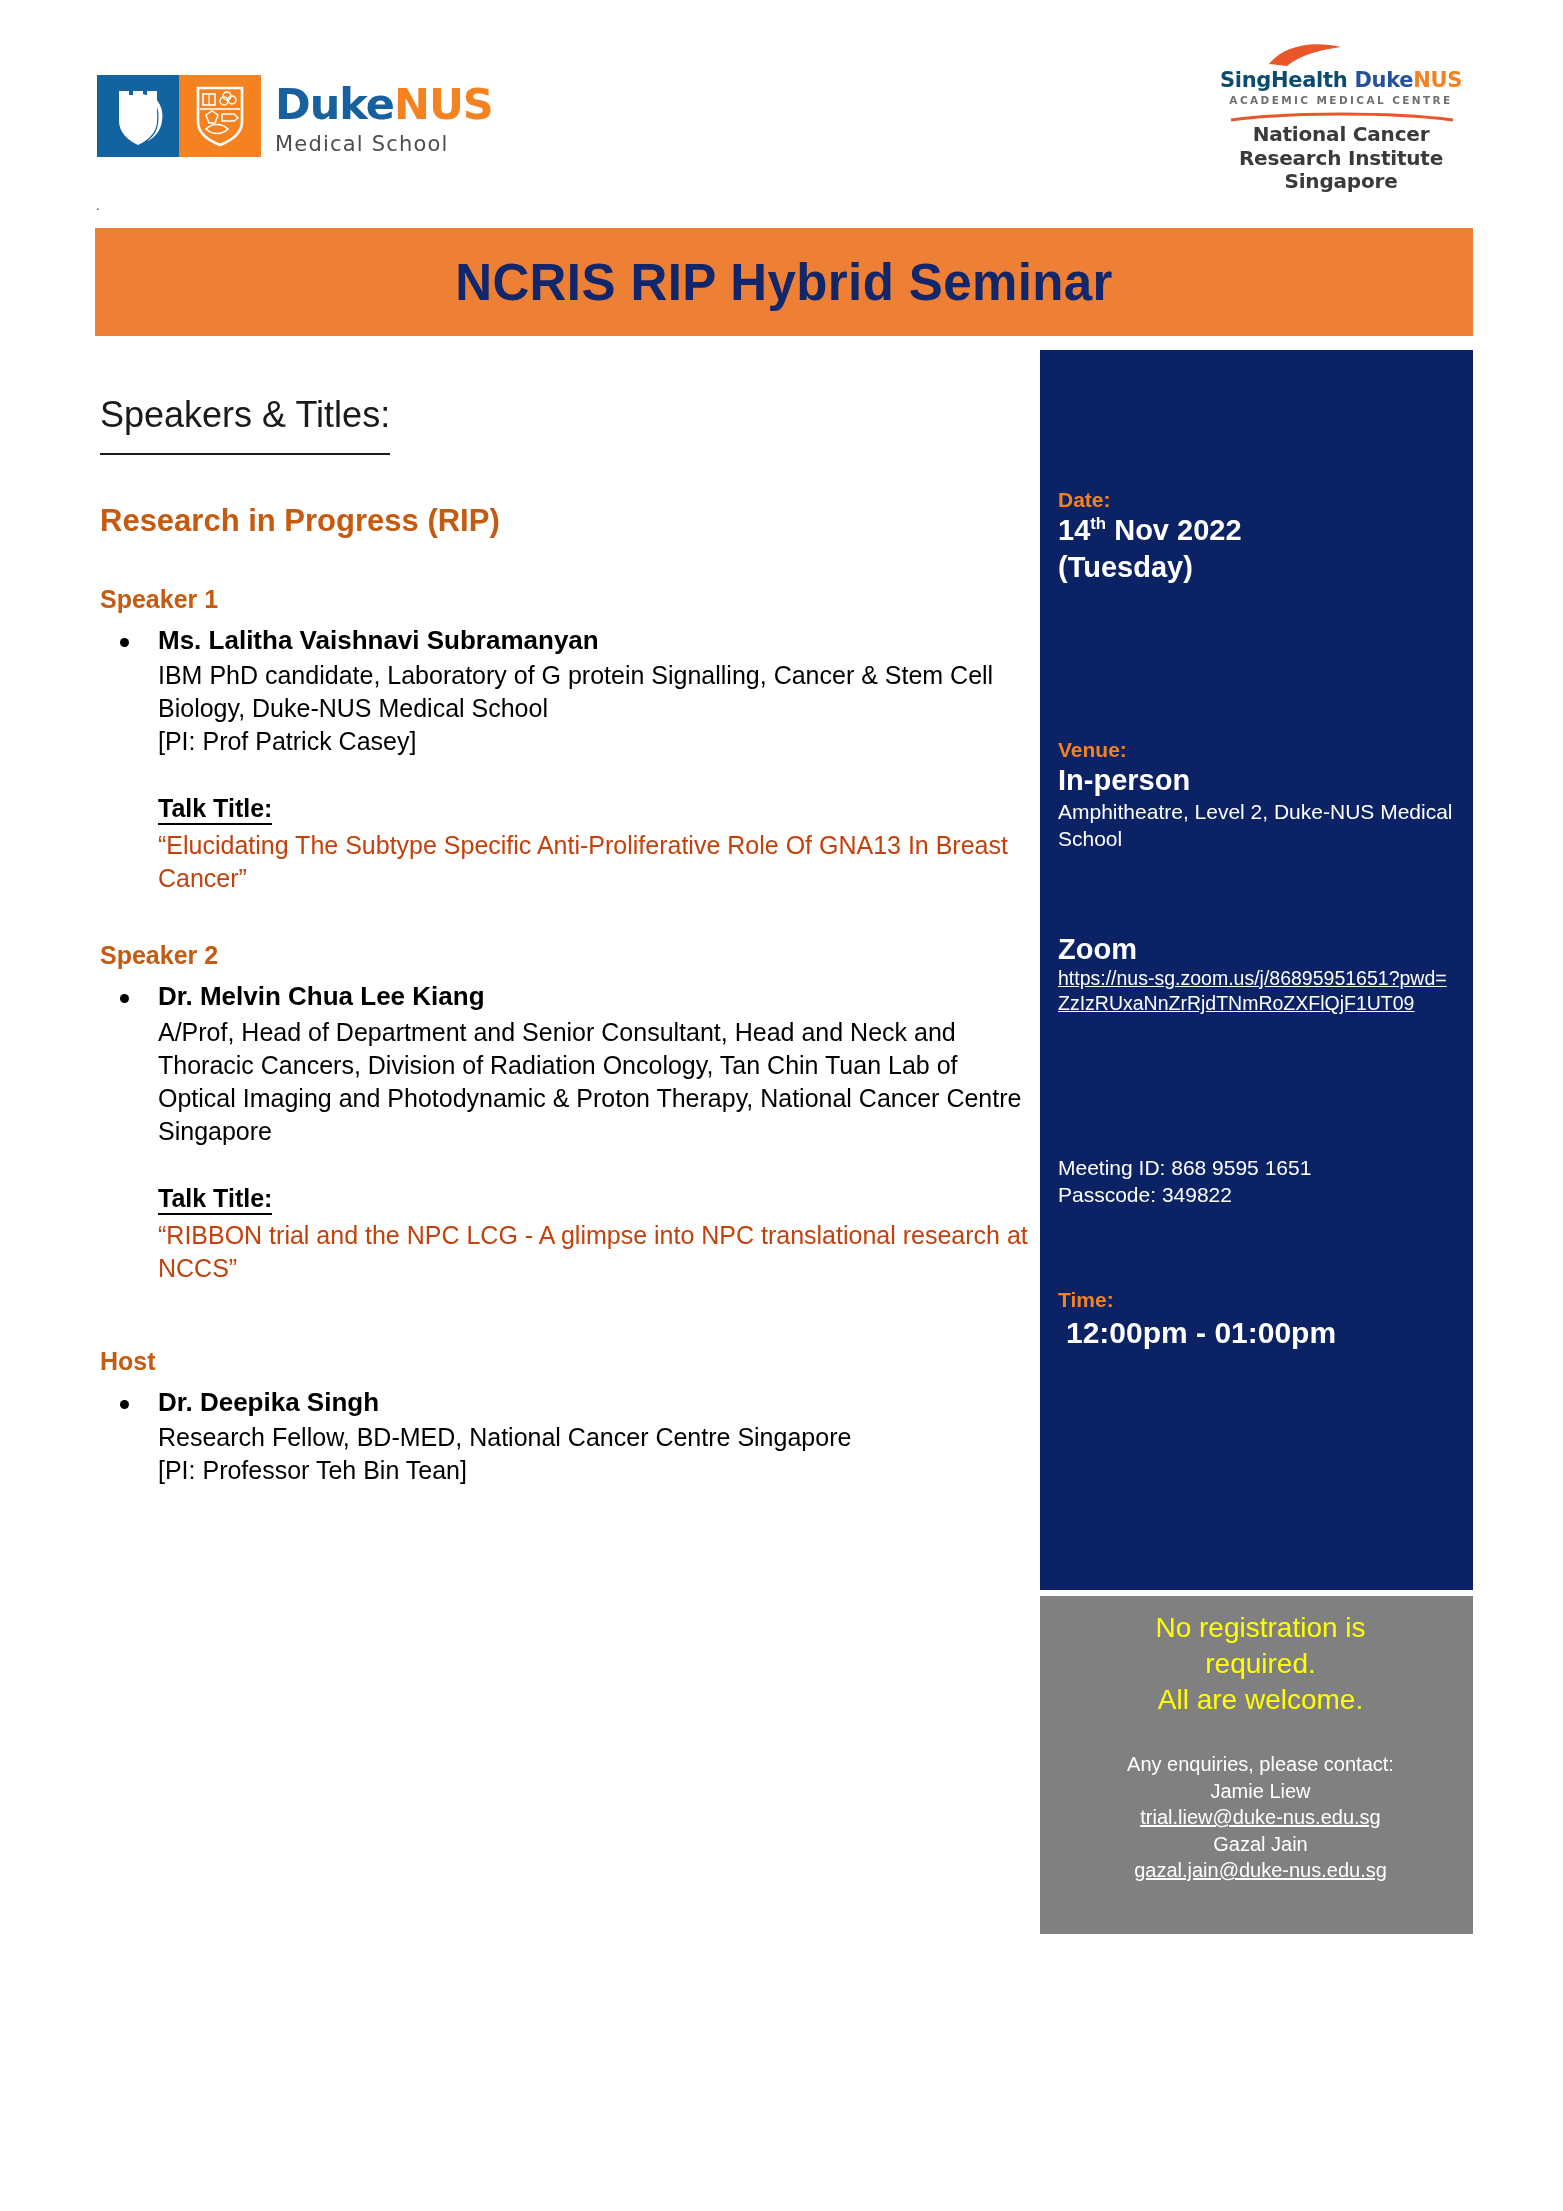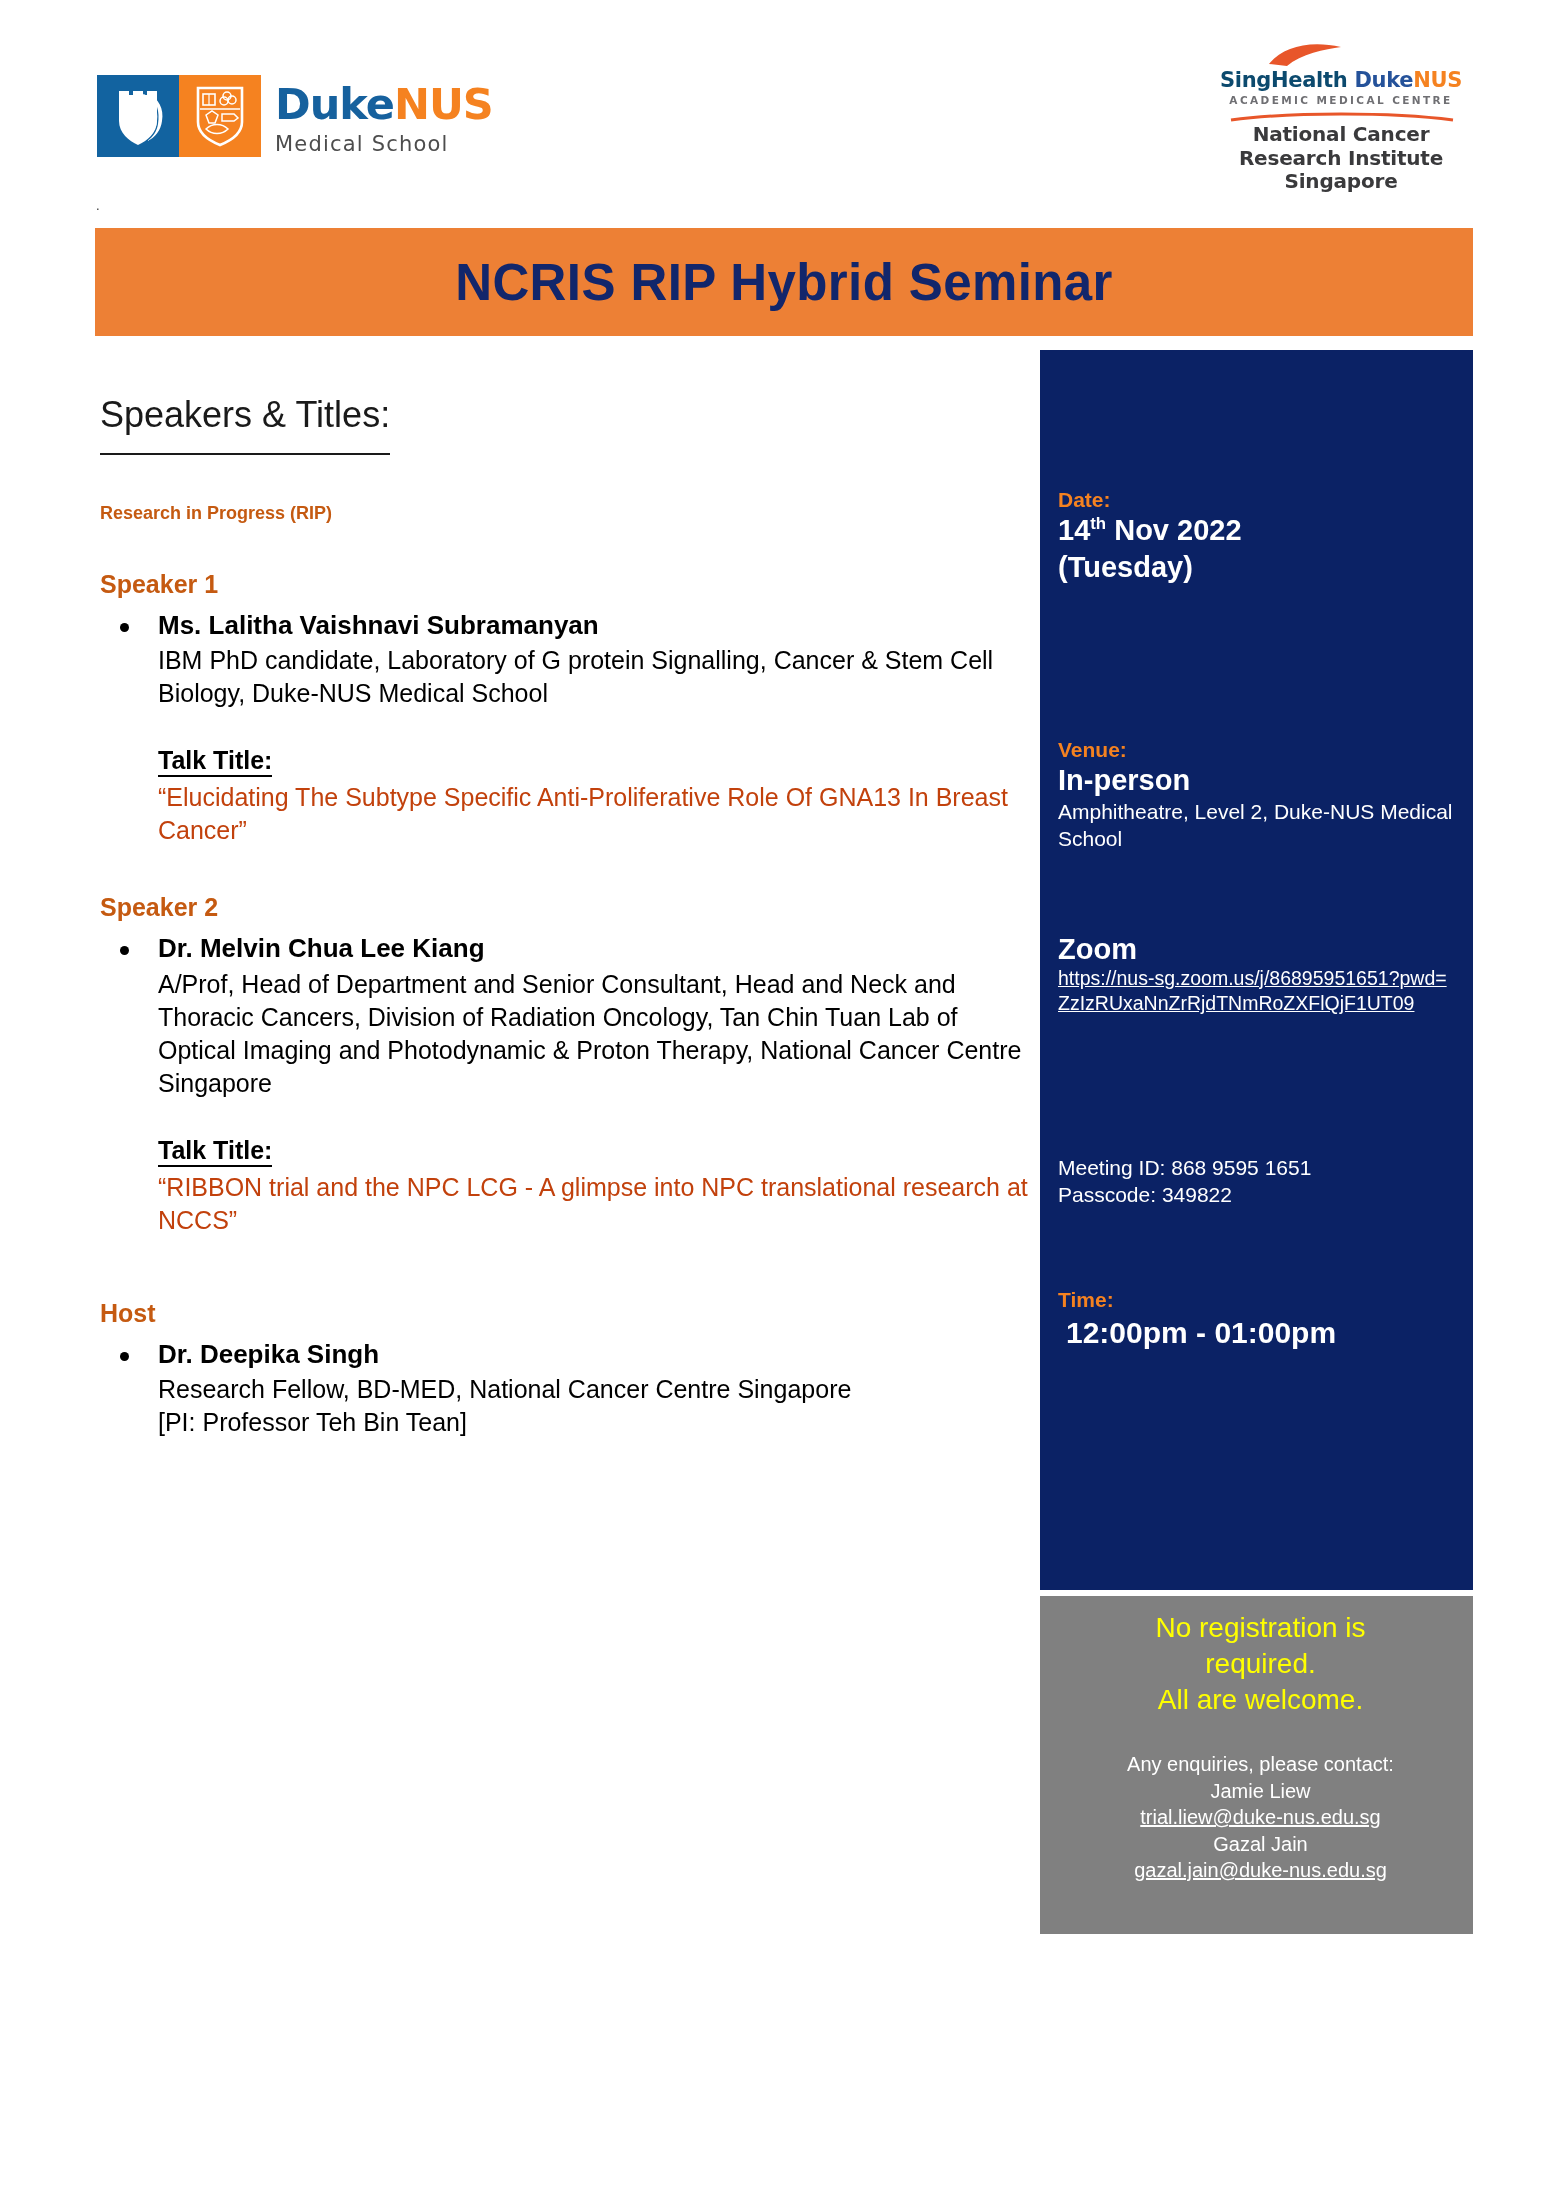--- a/index.html
+++ b/index.html
@@ -140,21 +140,21 @@
     font-size: 36px;
     color: #1a1a1a;
     display: inline-block;
     border-bottom: 2px solid #1a1a1a;
     padding-bottom: 18px;
     font-weight: normal;
     line-height: 1.1;
   }
 
   .rip-label {
-    font-size: 18px;
+    font-size: 31px;
     font-weight: bold;
     color: #c55a11;
     margin-top: 48px;
   }
 
   .speaker-label {
     font-size: 25px;
     font-weight: bold;
     color: #c55a11;
     margin-top: 46px;
@@ -383,20 +383,21 @@
     <div class="section-heading">Speakers &amp; Titles:</div>
 
     <div class="rip-label">Research in Progress (RIP)</div>
 
     
     <div class="speaker-label">Speaker 1</div>
     <div class="bullet-block">
       <span class="bullet-dot"></span>
       <div class="person-name">Ms. Lalitha Vaishnavi Subramanyan</div>
       <div class="person-affil">IBM PhD candidate, Laboratory of G protein Signalling, Cancer &amp; Stem Cell Biology, Duke-NUS Medical School</div>
+      <div class="person-pi">[PI: Prof Patrick Casey]</div>
     </div>
     <div class="talk-wrap">
       <div><span class="talk-title-label">Talk Title:</span></div>
       <div class="talk-title-text">“Elucidating The Subtype Specific Anti-Proliferative Role Of GNA13 In Breast Cancer”</div>
     </div>
 
     
     <div class="speaker-label">Speaker 2</div>
     <div class="bullet-block">
       <span class="bullet-dot"></span>

